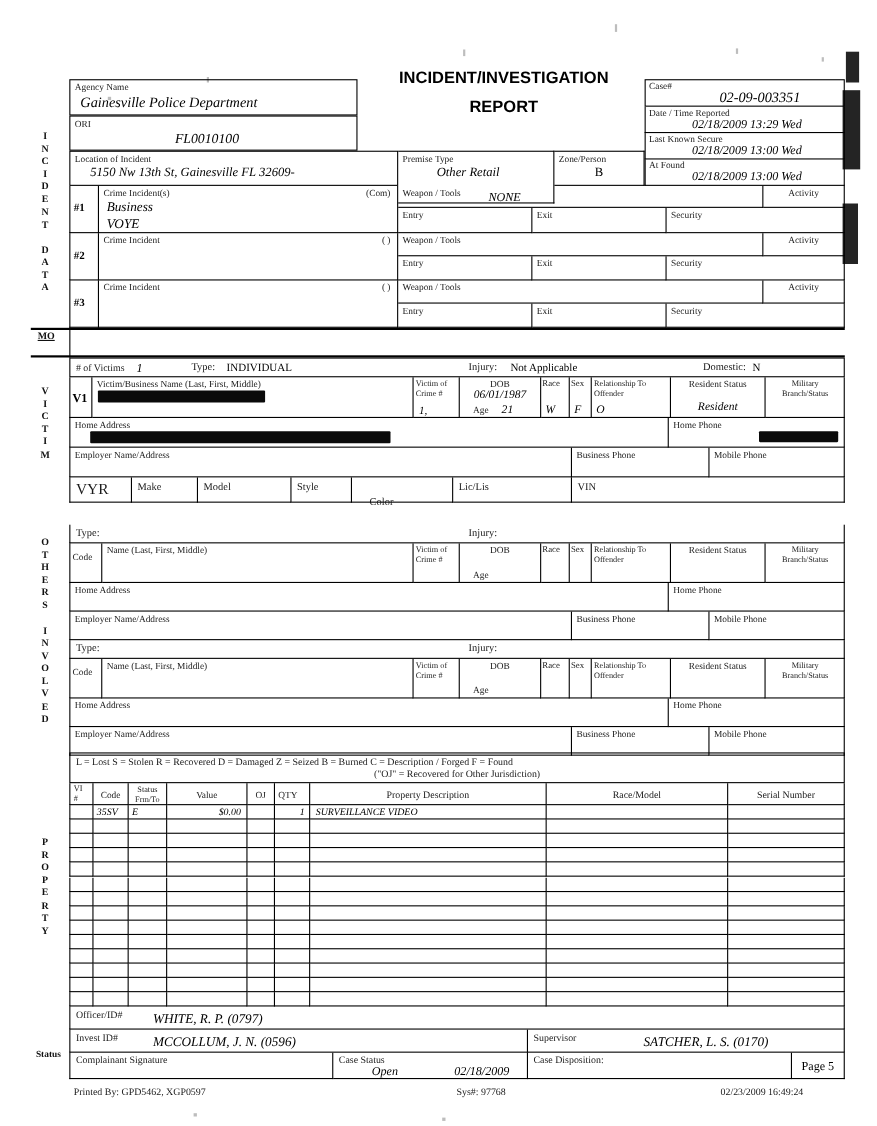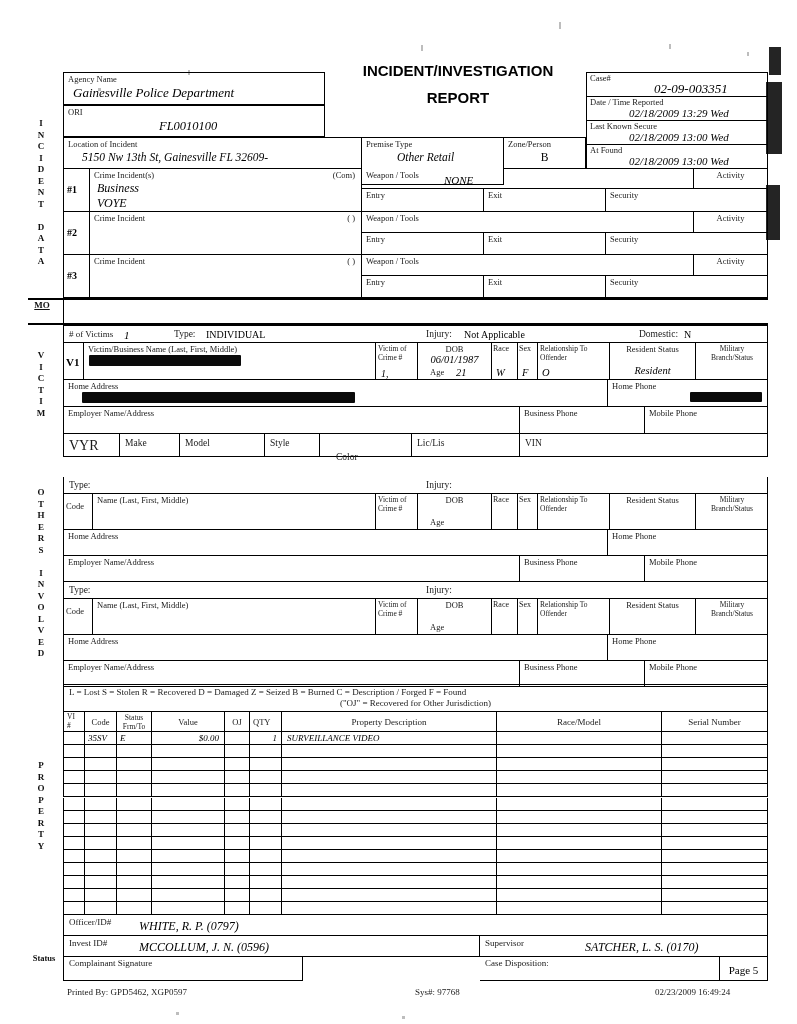--- a/index.html
+++ b/index.html
@@ -781,20 +781,25 @@
     <div class="val" style="position:absolute;left:75px;top:4px;font-size:12px;">MCCOLLUM, J. N. (0596)</div>
   </div>
   <div class="box" style="left:480px;top:936px;width:288px;height:21px;border-top:none;border-left:none;">
     <div class="lbl" style="position:absolute;left:5px;top:3px;font-size:9px;">Supervisor</div>
     <div class="val" style="position:absolute;left:105px;top:4px;font-size:12px;">SATCHER, L. S. (0170)</div>
   </div>
 
   <div class="box" style="left:63px;top:957px;width:240px;height:24px;border-top:none;">
     <div class="lbl" style="position:absolute;left:5px;top:2px;font-size:9px;">Complainant Signature</div>
   </div>
+  <div class="box" style="left:303px;top:957px;width:177px;height:24px;border-top:none;border-left:none;">
+    <div class="lbl" style="position:absolute;left:5px;top:2px;font-size:9px;">Case Status</div>
+    <div class="val" style="position:absolute;left:35px;top:11px;font-size:11px;">Open</div>
+    <div class="val" style="position:absolute;left:110px;top:11px;font-size:11px;">02/18/2009</div>
+  </div>
   <div class="box" style="left:480px;top:957px;width:240px;height:24px;border-top:none;border-left:none;">
     <div class="lbl" style="position:absolute;left:5px;top:2px;font-size:9px;">Case Disposition:</div>
   </div>
   <div class="box" style="left:720px;top:957px;width:48px;height:24px;border-top:none;border-left:none;">
     <div class="valns" style="position:absolute;left:0;top:7px;width:100%;text-align:center;font-size:11px;">Page 5</div>
   </div>
 
   <div class="lbl" style="position:absolute;left:67px;top:988px;font-size:9px;">Printed By: GPD5462, XGP0597</div>
   <div class="lbl" style="position:absolute;left:415px;top:988px;font-size:9px;">Sys#: 97768</div>
   <div class="lbl" style="position:absolute;left:655px;top:988px;font-size:9px;">02/23/2009 16:49:24</div>

